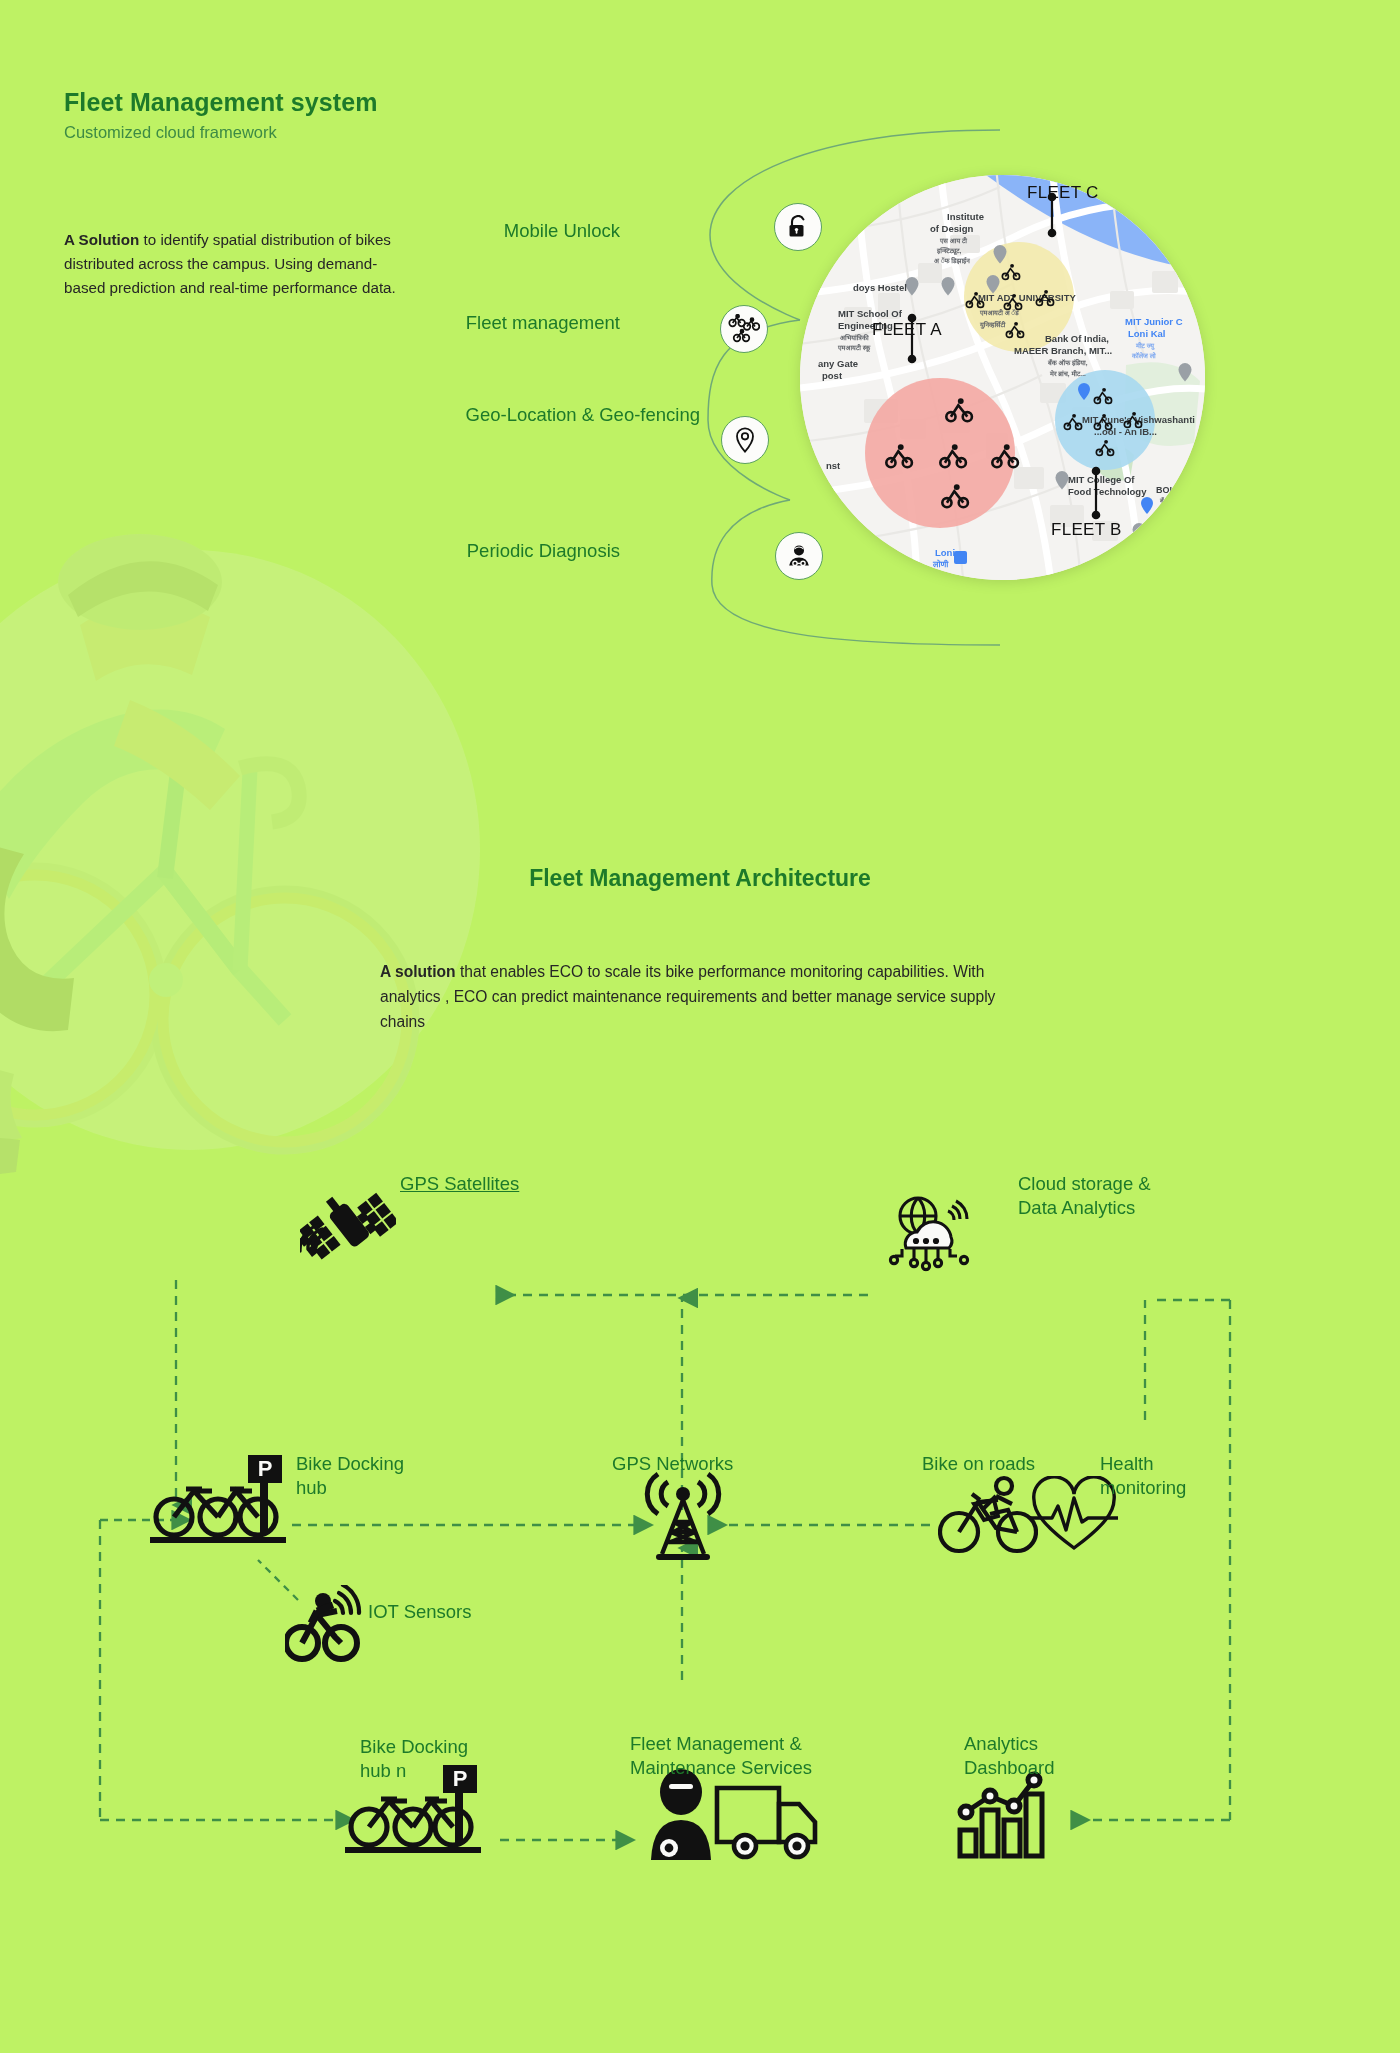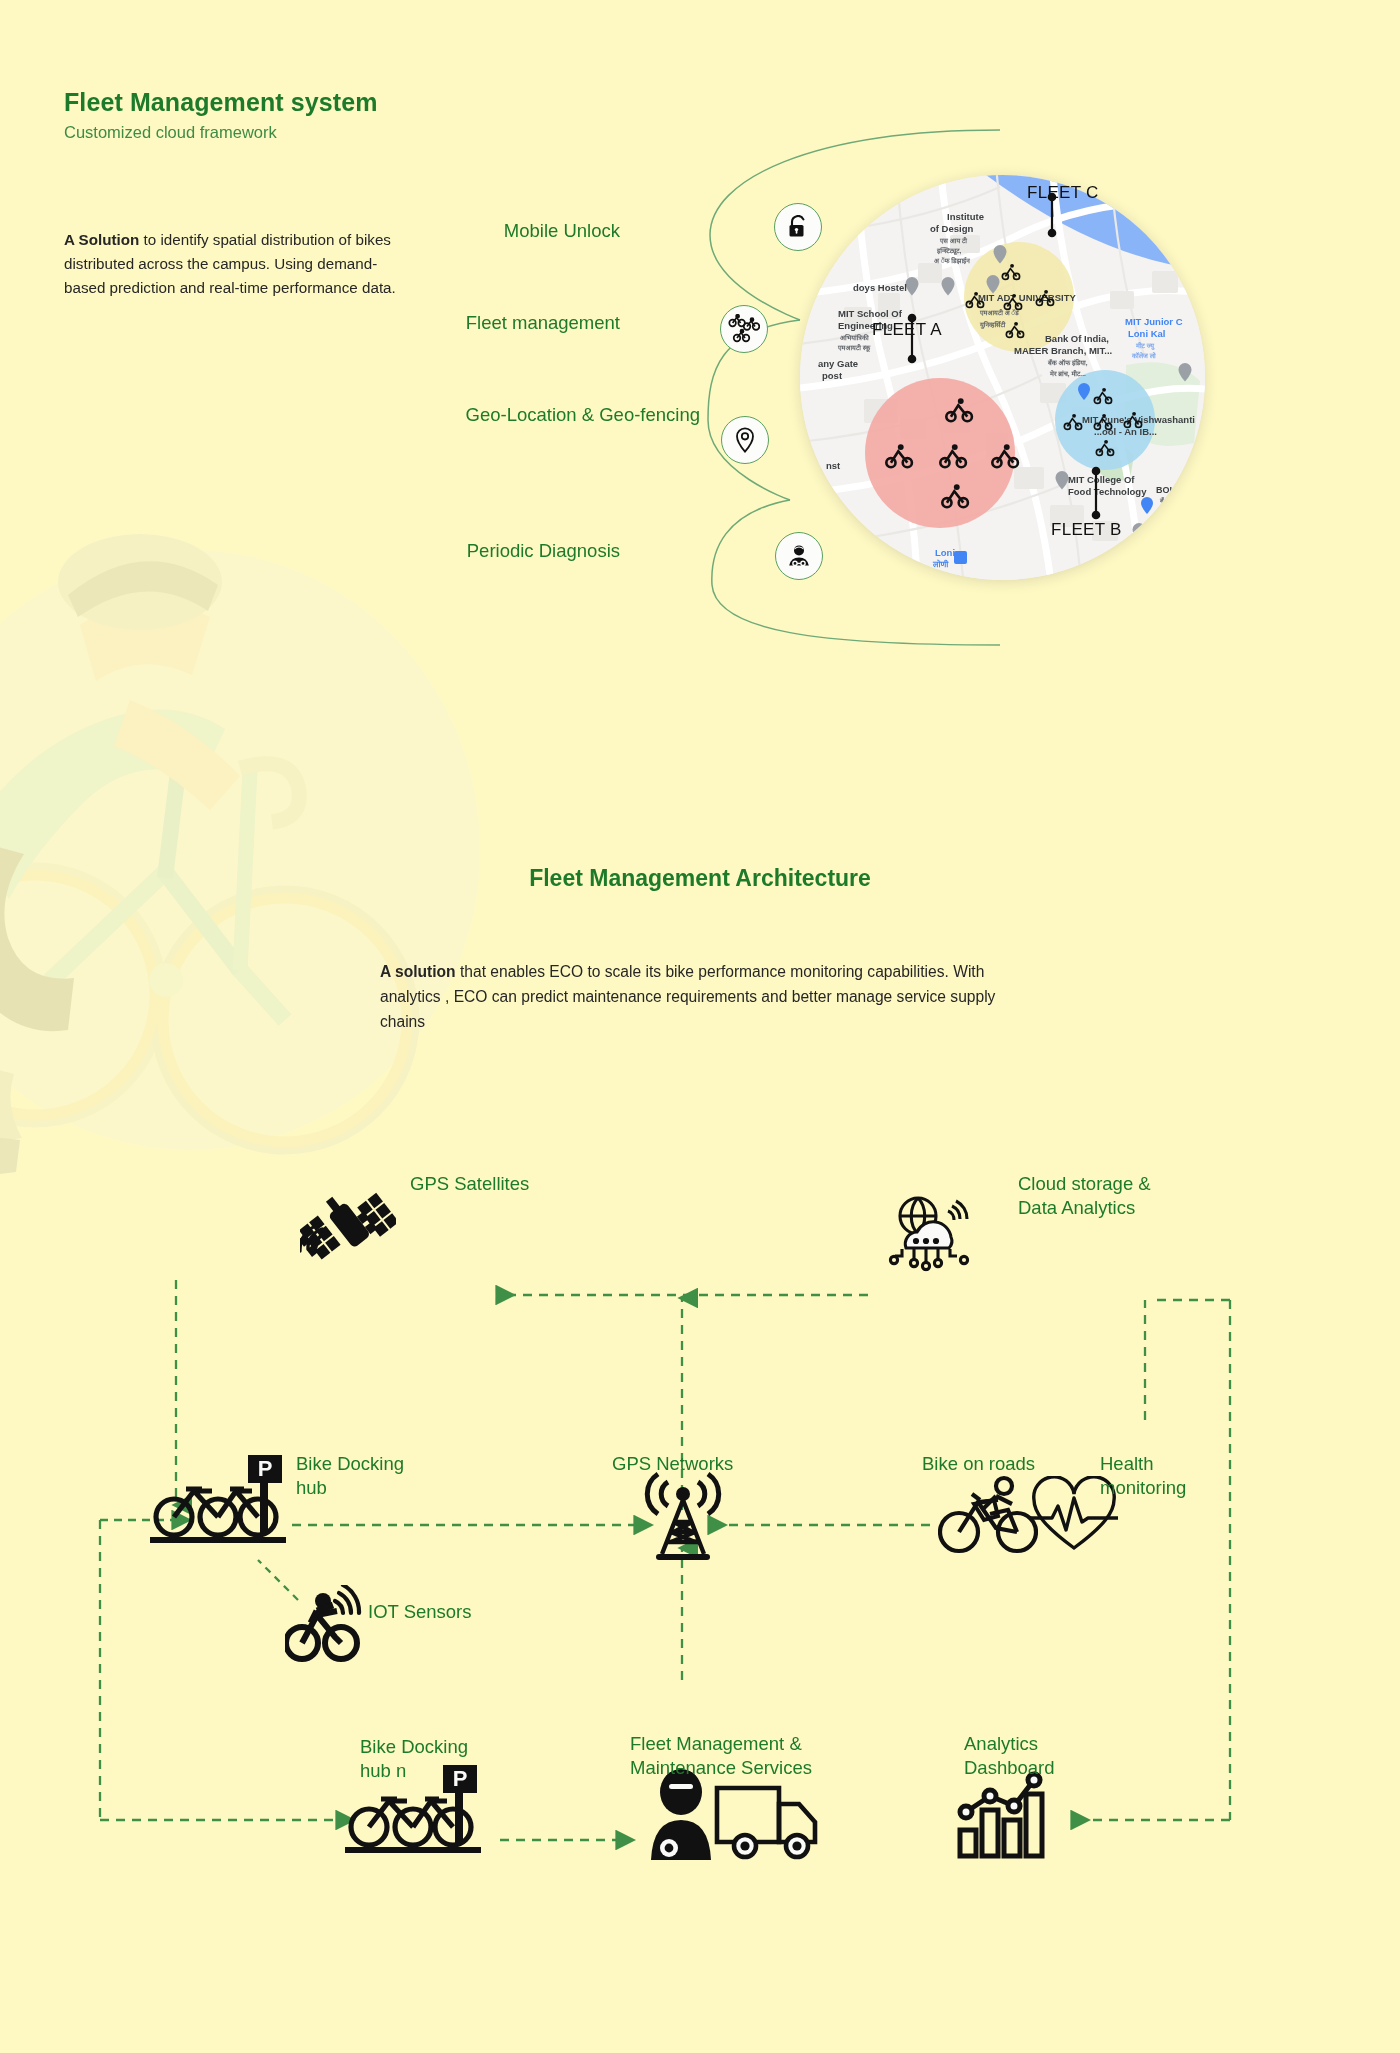--- a/index.html
+++ b/index.html
@@ -2,21 +2,21 @@
 <html><head>
 <meta charset="utf-8">
 <style>
   * { box-sizing: border-box; margin: 0; padding: 0; }
   html, body {
     width: 1400px; height: 2053px;
     background: #fafaf8;
     font-family: "Liberation Sans", sans-serif;
     overflow: hidden;
   }
-  .page { position: relative; width: 1400px; height: 2053px; background: #fef9c3; }
+  .page { position: relative; width: 1400px; height: 2053px; background: #bef264; }
 
   
   .bg-cyclist { position: absolute; left: -60px; top: 500px; width: 560px; height: 700px;
     opacity: .16; pointer-events: none; }
 
   
   .title { position: absolute; left: 64px; top: 88px; font-size: 25px; font-weight: bold;
     color: #1d7a2a; letter-spacing: .1px; }
   .subtitle { position: absolute; left: 64px; top: 123px; font-size: 16.5px; color: #3d8b45; }
   .intro { position: absolute; left: 64px; top: 228px; width: 350px;
@@ -462,21 +462,21 @@
             <rect x="45" y="18" width="8" height="14"></rect>
           </g>
           <g fill="none" stroke="#111" stroke-width="3.4" stroke-linecap="round">
             <path d="M26 58 a14 14 0 0 0 -10 14"></path>
             <path d="M22 54 a20 20 0 0 0 -14 20"></path>
             <path d="M18 50 a26 26 0 0 0 -18 26"></path>
           </g>
         </g>
       </svg>
     </div>
-    <div class="node-label" style="left:410px;top:-8px;">GPS Satellites</div>
+    <div class="node-label" style="left:400px;top:-8px;text-decoration:underline;">GPS Satellites</div>
 
     <div class="node-icon" style="left:888px;top:12px;">
       <svg width="90" height="84" viewBox="0 0 90 84">
         <g fill="none" stroke="#111" stroke-width="3.1">
           <circle cx="30" cy="24" r="18"></circle>
           <path d="M12 24 h36 M30 6 c-9 9 -9 27 0 36 M30 6 c9 9 9 27 0 36"></path>
           <path d="M18 56 a12 12 0 0 1 11 -16 a18 18 0 0 1 34 5 a10 10 0 0 1 -2 11 z" fill="#fafaf8"></path>
           <path d="M64 14 a14 14 0 0 1 8 13"></path>
           <path d="M60 19 a9 9 0 0 1 6 9"></path>
           <path d="M68 9 a20 20 0 0 1 11 18"></path>

